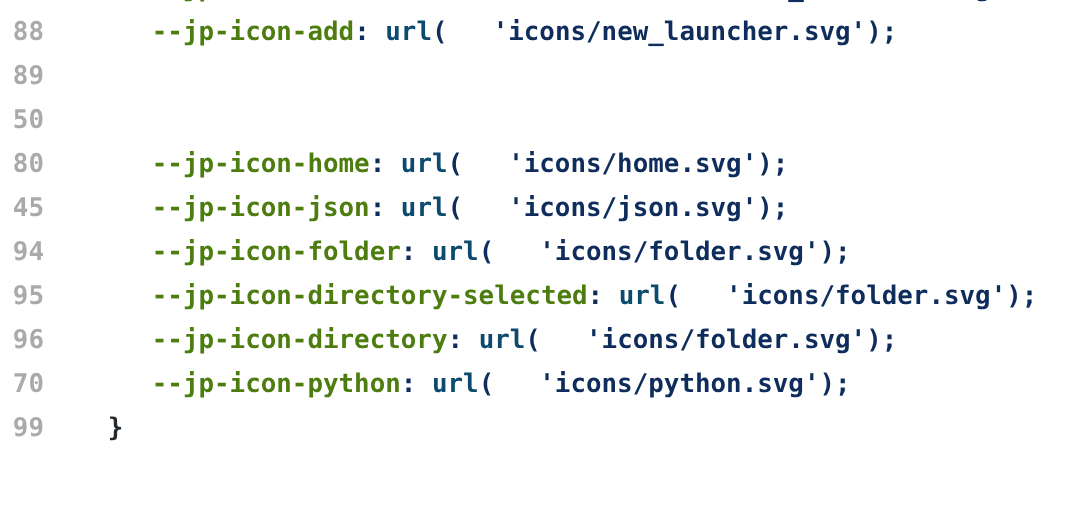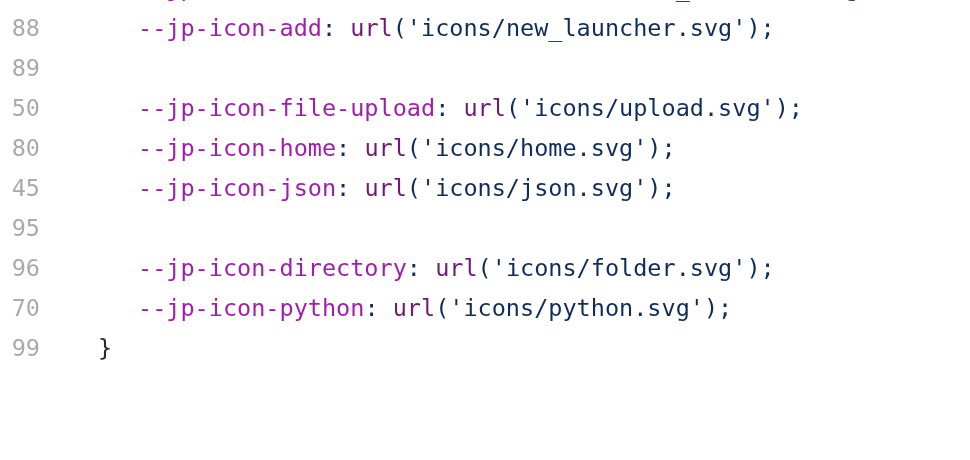--- a/index.html
+++ b/index.html
@@ -9,20 +9,21 @@
       height: 460px;
       overflow: hidden;
       background: #ffffff;
     }
     .viewer {
       position: relative;
       width: 970px;
       height: 460px;
       overflow: hidden;
       background: #ffffff;
+      font-weight: bold;
     }
     .code {
       position: absolute;
       left: 0;
       top: -32px;
       width: 970px;
       font-family: "DejaVu Sans Mono", "Liberation Mono", monospace;
       font-size: 23.5px;
     }
     .line {
@@ -36,24 +37,24 @@
       text-align: right;
       color: #aaaaaa;
       padding-left: 0;
       flex: 0 0 40px;
     }
     .src {
       padding-left: 58px;
       color: #0f2d5c;
     }
     .src.indent { padding-left: 98px; }
-    .prop { color: #a21caf; }
+    .prop { color: #4d7c0f; }
     .punc { color: #0f2d5c; }
-    .fn { color: #701a75; }
-    .str { color: #0f2d5c; }
+    .fn { color: #0c4a6e; }
+    .str { color: #0f2d5c; margin-left: 41px; }
     .brace { color: #24292e; }
   </style>
 </head>
 <body>
 
 <div class="viewer">
   <div class="code">
 
     <div class="line">
       <span class="ln">87</span>
@@ -64,37 +65,41 @@
       <span class="ln">88</span>
       <span class="src indent"><span class="prop">--jp-icon-add</span><span class="punc">: </span><span class="fn">url</span><span class="punc">(</span><span class="str">'icons/new_launcher.svg'</span><span class="punc">);</span></span>
     </div>
 
     <div class="line">
       <span class="ln">89</span>
     </div>
 
     <div class="line">
       <span class="ln">50</span>
-      <span class="src indent"><span class="prop">--jp-icon-file-upload</span><span class="punc">: </span><span class="fn">url</span><span class="punc">(</span><span class="str">'icons/upload.svg'</span><span class="punc">);</span></span>
     </div>
 
 
     <div class="line">
       <span class="ln">80</span>
       <span class="src indent"><span class="prop">--jp-icon-home</span><span class="punc">: </span><span class="fn">url</span><span class="punc">(</span><span class="str">'icons/home.svg'</span><span class="punc">);</span></span>
     </div>
 
     <div class="line">
       <span class="ln">45</span>
       <span class="src indent"><span class="prop">--jp-icon-json</span><span class="punc">: </span><span class="fn">url</span><span class="punc">(</span><span class="str">'icons/json.svg'</span><span class="punc">);</span></span>
     </div>
 
+    <div class="line">
+      <span class="ln">94</span>
+      <span class="src indent"><span class="prop">--jp-icon-folder</span><span class="punc">: </span><span class="fn">url</span><span class="punc">(</span><span class="str">'icons/folder.svg'</span><span class="punc">);</span></span>
+    </div>
 
     <div class="line">
       <span class="ln">95</span>
+      <span class="src indent"><span class="prop">--jp-icon-directory-selected</span><span class="punc">: </span><span class="fn">url</span><span class="punc">(</span><span class="str">'icons/folder.svg'</span><span class="punc">);</span></span>
     </div>
 
     <div class="line">
       <span class="ln">96</span>
       <span class="src indent"><span class="prop">--jp-icon-directory</span><span class="punc">: </span><span class="fn">url</span><span class="punc">(</span><span class="str">'icons/folder.svg'</span><span class="punc">);</span></span>
     </div>
 
 
     <div class="line">
       <span class="ln">70</span>

